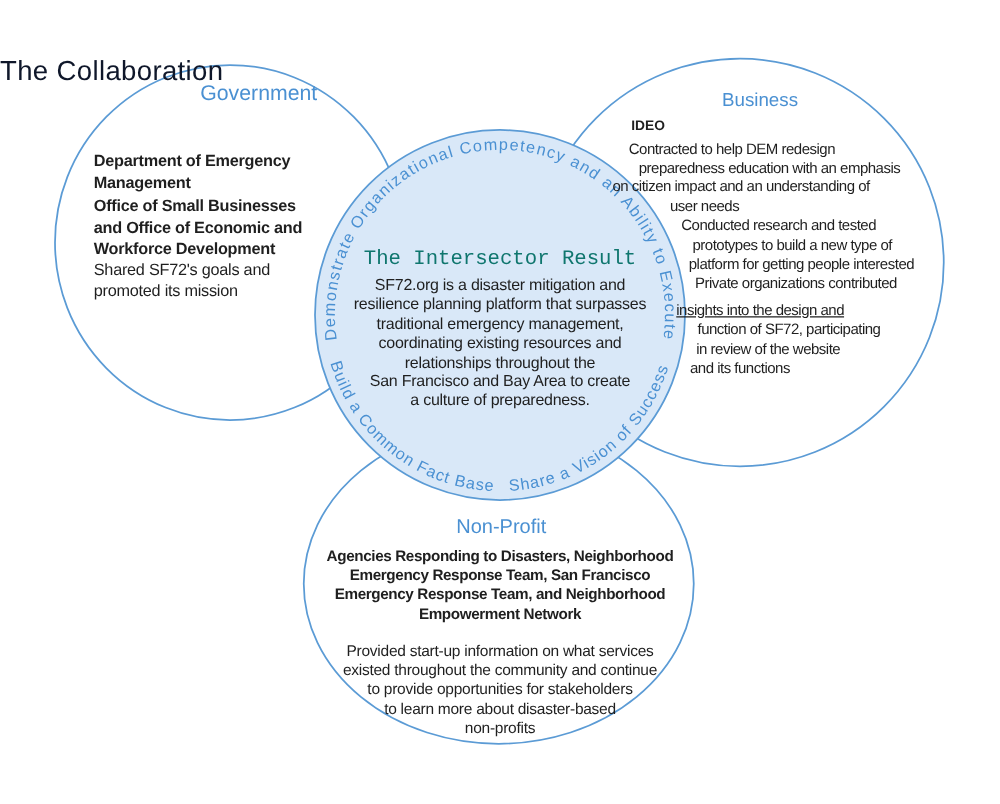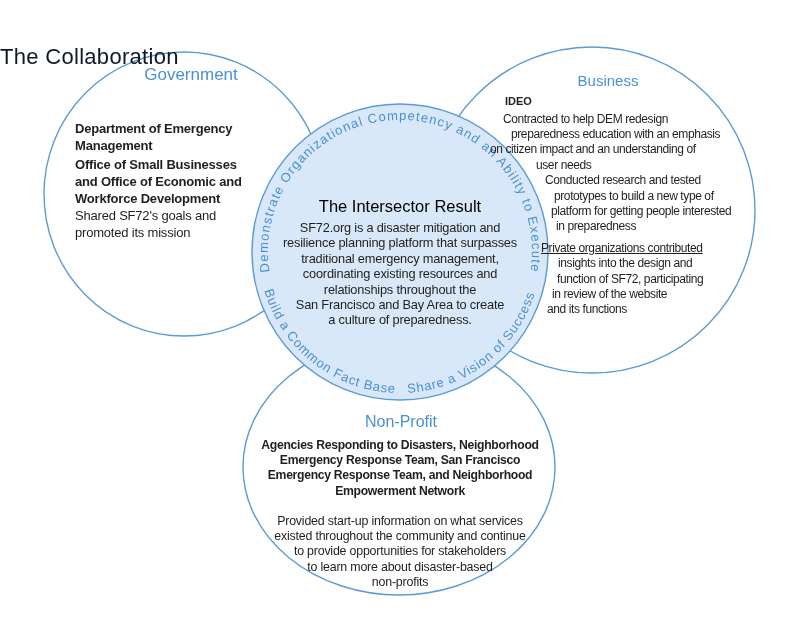--- a/index.html
+++ b/index.html
@@ -7,21 +7,21 @@
     position:relative;width:800px;height:643px;overflow:hidden;background:#ffffff;
     font-family:"Liberation Sans",sans-serif;color:#1f1f1f;
   }
   .stage svg{position:absolute;left:0;top:0;}
   .abs{position:absolute;}
   .title{
     left:0;top:44px;width:786px;text-align:left;
     font-size:22px;color:#0f172a;letter-spacing:0.3px;
   }
   .label{color:#4a90d2;text-align:center;}
-  .gov-label{left:91px;top:65px;width:200px;font-size:17px;}
+  .gov-label{left:107px;top:65px;width:200px;font-size:17px;}
   .biz-label{left:508px;top:72px;width:200px;font-size:15px;}
   .np-label{left:301px;top:413px;width:200px;font-size:16px;}
   .bold{font-weight:700;}
   .lines div{white-space:nowrap;}
   
   .gov-block{left:75px;top:120px;width:230px;font-size:13px;line-height:17px;letter-spacing:-0.2px;}
   .gov-sec + .gov-sec{margin-top:2px;}
   
   .biz-block{left:490px;top:93px;width:290px;font-size:12px;line-height:15.4px;letter-spacing:-0.4px;}
   .biz-heading{font-size:11px;margin-left:15px;line-height:16px;margin-bottom:2.5px;letter-spacing:0;}
@@ -32,21 +32,21 @@
   .biz-lines div:nth-child(5){margin-left:55px;}
   .biz-lines div:nth-child(6){margin-left:64px;}
   .biz-lines div:nth-child(7){margin-left:61px;}
   .biz-lines div:nth-child(8){margin-left:66px;}
   .biz-lines div:nth-child(9){margin-left:51px;margin-top:6px;text-decoration:underline;}
   .biz-lines div:nth-child(10){margin-left:68px;}
   .biz-lines div:nth-child(11){margin-left:67px;}
   .biz-lines div:nth-child(12){margin-left:62px;}
   .biz-lines div:nth-child(13){margin-left:57px;}
   
-  .center-heading{left:250px;top:197px;width:300px;text-align:center;font-size:16.5px;color:#000000;}
+  .center-heading{left:250px;top:197px;width:300px;text-align:center;font-size:16.5px;color:#0f766e;font-family:Liberation Mono, monospace;}
   .center-body{left:250px;top:220px;width:300px;text-align:center;font-size:12.8px;line-height:15.4px;letter-spacing:-0.2px;}
   
   .np-heading{left:220px;top:438px;width:360px;text-align:center;font-size:12.2px;line-height:15.2px;letter-spacing:-0.3px;}
   .np-body{left:220px;top:514px;width:360px;text-align:center;font-size:12.4px;line-height:15.2px;letter-spacing:-0.2px;}
   
   .arcT{font-size:13px;letter-spacing:1.1px;fill:#4a90d2;}
   .arcS{font-size:13px;letter-spacing:0.8px;fill:#4a90d2;}
 </style>
 </head>
 <body>
@@ -103,21 +103,20 @@
   <div class="abs biz-block">
     <div class="biz-heading bold">IDEO</div>
     <div class="biz-lines lines">
         <div>Contracted to help DEM redesign</div>
         <div>preparedness education with an emphasis</div>
         <div>on citizen impact and an understanding of</div>
         <div>user needs</div>
         <div>Conducted research and tested</div>
         <div>prototypes to build a new type of</div>
         <div>platform for getting people interested</div>
-        <div>in preparedness</div>
         <div>Private organizations contributed</div>
         <div>insights into the design and</div>
         <div>function of SF72, participating</div>
         <div>in review of the website</div>
         <div>and its functions</div>
       </div>
   </div>
 
   <div class="abs center-heading">The Intersector Result</div>
   <div class="abs center-body lines">

